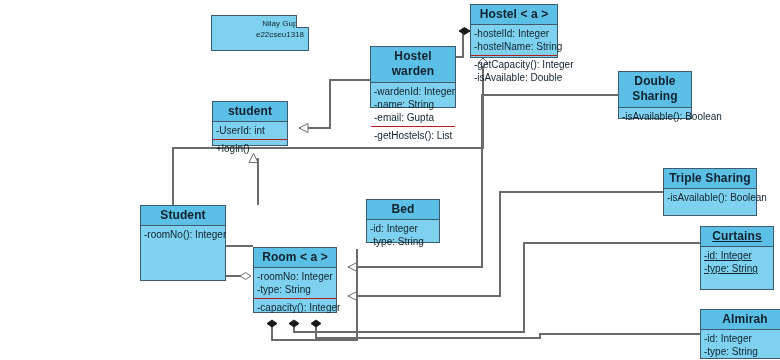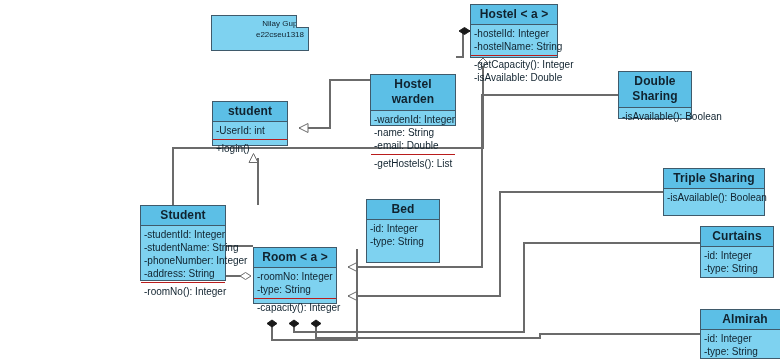--- a/index.html
+++ b/index.html
@@ -160,26 +160,26 @@
     <div class="cls-section">
       <div class="cls-row">-hostelId: Integer</div>
       <div class="cls-row">-hostelName: String</div>
     </div>
     <div class="cls-section">
       <div class="cls-row">-getCapacity(): Integer</div>
       <div class="cls-row">-isAvailable: Double</div>
     </div>
   </div>
 
-  <div class="uml-class" style="left:370px; top:46px; width:86px; height:52px;margin-top:28px;">
+  <div class="uml-class" style="left:370px; top:46px; width:86px; height:62px;">
     <div class="cls-header">Hostel warden</div>
     <div class="cls-section">
       <div class="cls-row">-wardenId: Integer</div>
       <div class="cls-row">-name: String</div>
-      <div class="cls-row">-email: Double</div>
+      <div class="cls-row">-email: Gupta</div>
     </div>
     <div class="cls-section">
       <div class="cls-row">-getHostels(): List</div>
     </div>
   </div>
 
   <div class="uml-class" style="left:212px; top:101px; width:76px; height:45px;">
     <div class="cls-header">student</div>
     <div class="cls-section">
       <div class="cls-row">-UserId: int</div>
@@ -189,65 +189,59 @@
     </div>
   </div>
 
   <div class="uml-class" style="left:618px; top:71px; width:74px; height:48px;">
     <div class="cls-header">Double Sharing</div>
     <div class="cls-section">
       <div class="cls-row">-isAvailable(): Boolean</div>
     </div>
   </div>
 
-  <div class="uml-class" style="left:663px; top:168px; width:102px; height:48px;">
+  <div class="uml-class" style="left:663px; top:168px; width:94px; height:48px;">
     <div class="cls-header">Triple Sharing</div>
     <div class="cls-section">
       <div class="cls-row">-isAvailable(): Boolean</div>
     </div>
   </div>
 
-  <div class="uml-class" style="left:700px; top:226px; width:74px; height:52px;">
+  <div class="uml-class" style="left:700px; top:226px; width:74px; height:64px;text-decoration:underline;">
     <div class="cls-header">Curtains</div>
     <div class="cls-section">
       <div class="cls-row">-id: Integer</div>
       <div class="cls-row">-type: String</div>
     </div>
   </div>
 
   <div class="uml-class" style="left:700px; top:309px; width:90px; height:50px;">
     <div class="cls-header">Almirah</div>
     <div class="cls-section">
       <div class="cls-row">-id: Integer</div>
       <div class="cls-row">-type: String</div>
     </div>
   </div>
 
-  <div class="uml-class" style="left:366px; top:199px; width:74px; height:64px;">
+  <div class="uml-class" style="left:366px; top:199px; width:74px; height:44px;">
     <div class="cls-header">Bed</div>
     <div class="cls-section">
       <div class="cls-row">-id: Integer</div>
       <div class="cls-row">-type: String</div>
     </div>
   </div>
 
   <div class="uml-class" style="left:140px; top:205px; width:86px; height:76px;">
     <div class="cls-header">Student</div>
     <div class="cls-section">
-      <div class="cls-row">-studentId: Integer</div>
-      <div class="cls-row">-studentName: String</div>
-      <div class="cls-row">-phoneNumber: Integer</div>
-      <div class="cls-row">-address: String</div>
-    </div>
-    <div class="cls-section">
       <div class="cls-row">-roomNo(): Integer</div>
     </div>
   </div>
 
-  <div class="uml-class" style="left:253px; top:247px; width:84px; height:57px;">
+  <div class="uml-class" style="left:253px; top:247px; width:84px; height:66px;">
     <div class="cls-header">Room &lt; a &gt;</div>
     <div class="cls-section">
       <div class="cls-row">-roomNo: Integer</div>
       <div class="cls-row">-type: String</div>
     </div>
     <div class="cls-section">
       <div class="cls-row">-capacity(): Integer</div>
     </div>
   </div>
 

